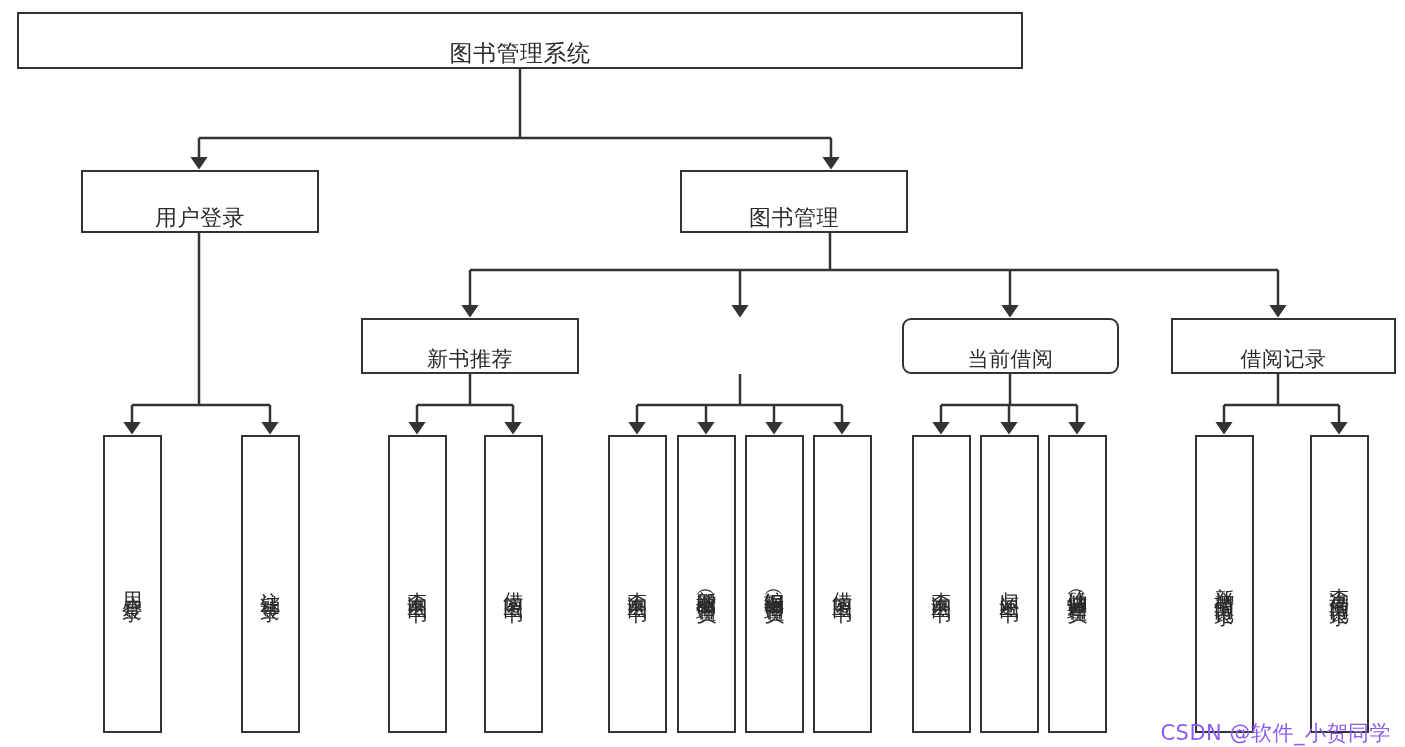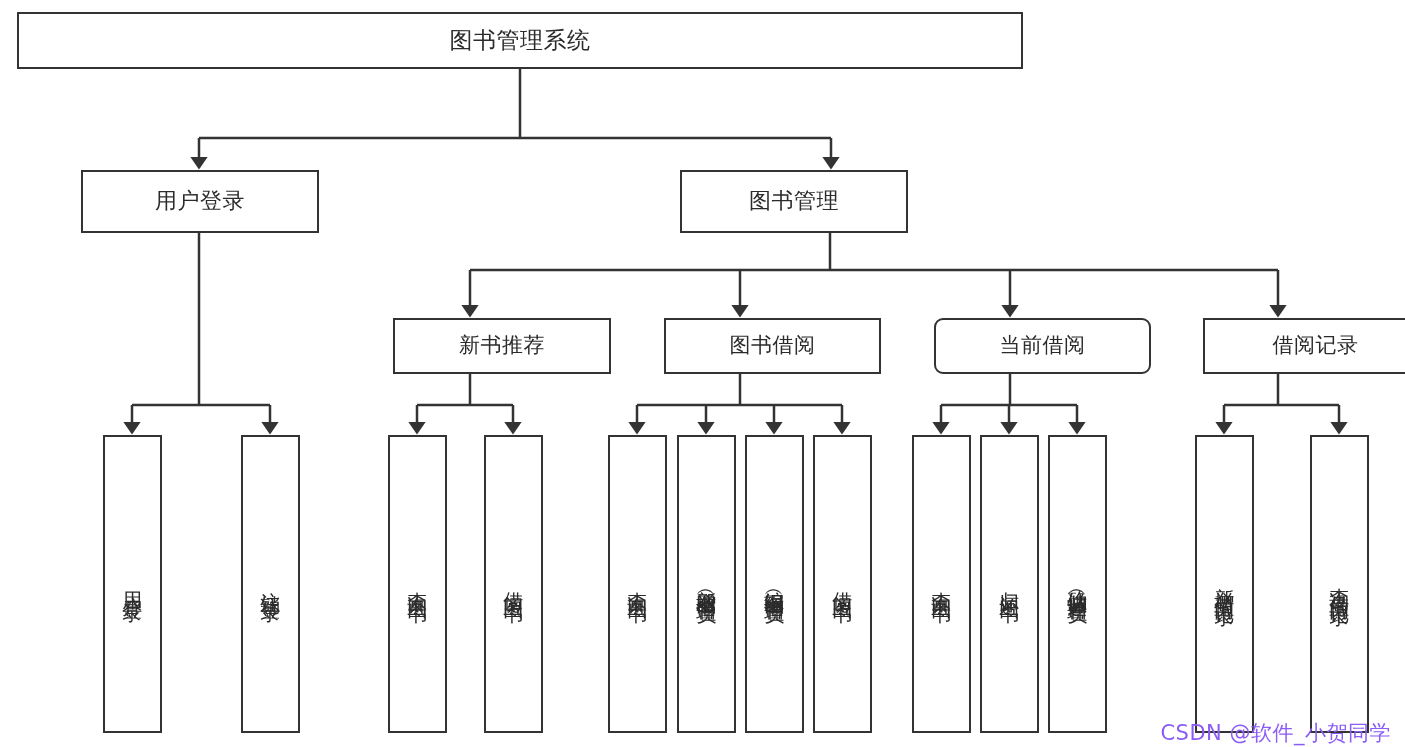--- a/index.html
+++ b/index.html
@@ -25,21 +25,21 @@
     width: 1405px;
     height: 747px;
     pointer-events: none;
   }
   .node {
     position: absolute;
     box-sizing: border-box;
     border: 2.5px solid #333333;
     background: #ffffff;
     display: flex;
-    align-items: center;
+    align-items: flex-end;
     justify-content: center;
     overflow: hidden;
   }
   .node-label {
     color: #2b2b2b;
     line-height: 1.12;
     white-space: nowrap;
     letter-spacing: 0.5px;
   }
   
@@ -57,21 +57,20 @@
     height: 63px;
   }
   .node.lvl2 .node-label { font-size: 22px; }
   .node.lvl2.n-user-login  { left: 81px;  width: 238px; }
   .node.lvl2.n-book-manage { left: 680px; width: 228px; }
 
   
   .node.lvl3 {
     top: 318px;
     height: 56px;
-    margin-left: 32px;
   }
   .node.lvl3 .node-label { font-size: 21px; }
   .node.lvl3.n-new-book   { left: 361px;  width: 218px; }
   .node.lvl3.n-borrow     { left: 632px;  width: 217px; }
   .node.lvl3.n-current    { left: 902px;  width: 217px; border-radius: 9px; }
   .node.lvl3.n-record     { left: 1171px; width: 225px; }
 
   
   .node.leaf {
     top: 435px;
@@ -163,23 +162,20 @@
   <div class="node lvl2 n-user-login">
     <span class="node-label">用户登录</span>
   </div>
   <div class="node lvl2 n-book-manage">
     <span class="node-label">图书管理</span>
   </div>
 
   <div class="node lvl3 n-new-book">
     <span class="node-label">新书推荐</span>
   </div>
-  <div class="node lvl3 n-borrow">
-    <span class="node-label">图书借阅</span>
-  </div>
   <div class="node lvl3 n-current">
     <span class="node-label">当前借阅</span>
   </div>
   <div class="node lvl3 n-record">
     <span class="node-label">借阅记录</span>
   </div>
 
   <div class="node leaf" style="left:103px">
     <span class="node-label">用户登录</span>
   </div>

